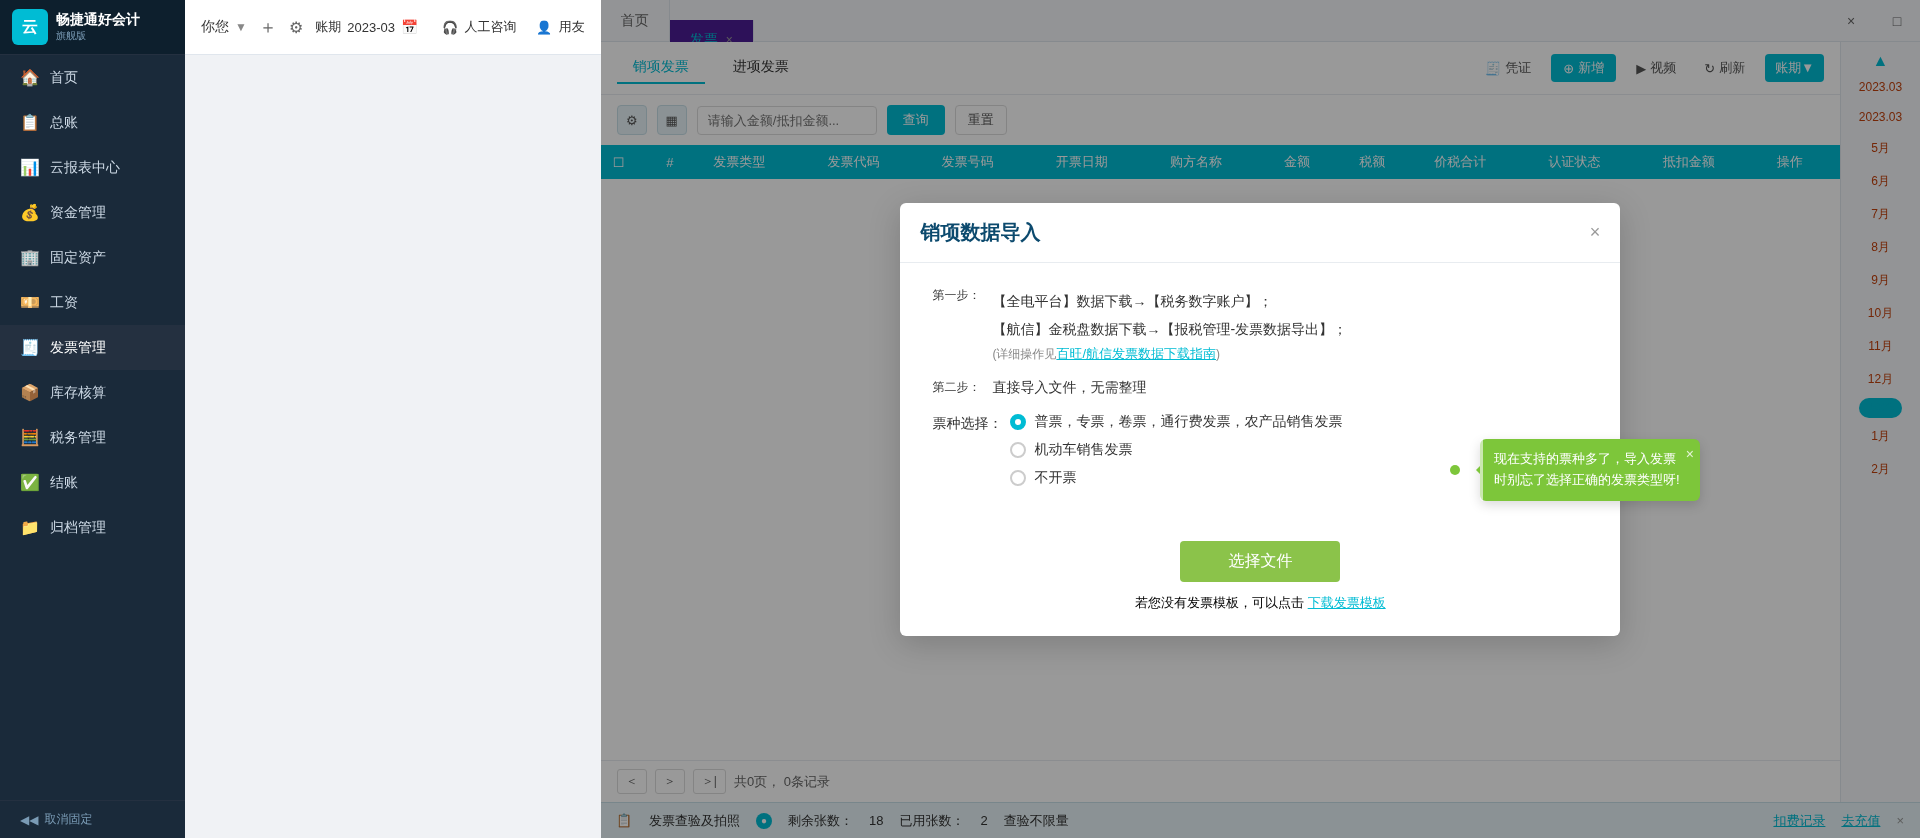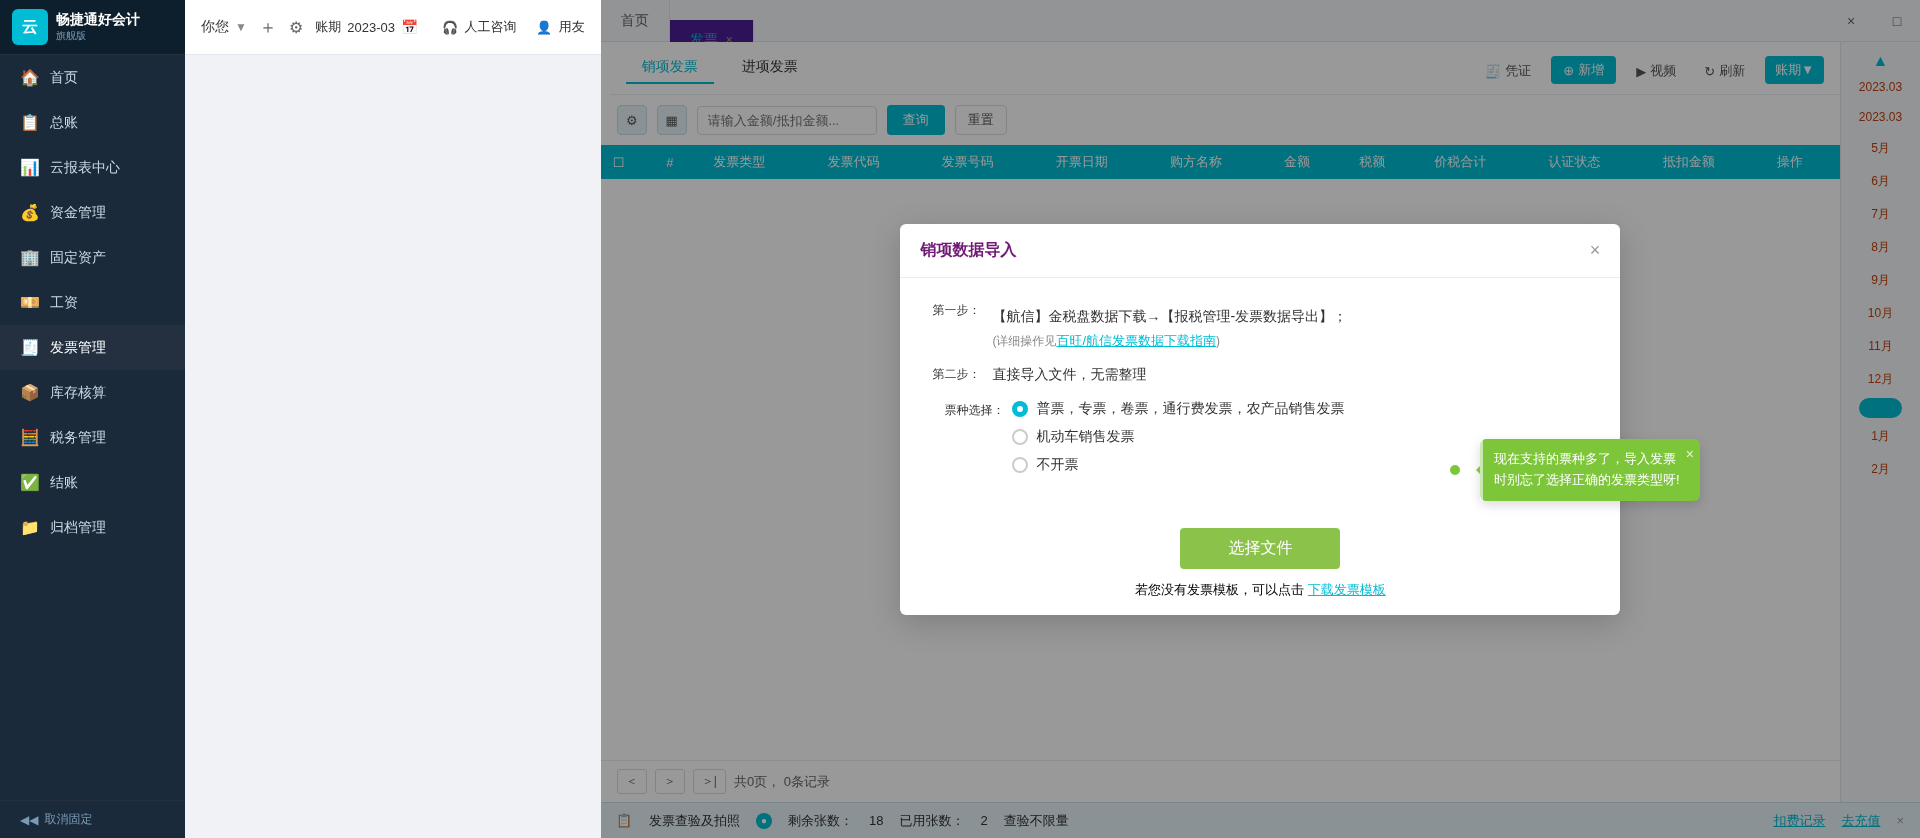--- a/index.html
+++ b/index.html
@@ -45,21 +45,21 @@
     .tab-bar { height: 42px; background: #f5f7fa; border-bottom: 1px solid #e0e6ed; display: flex; align-items: center; padding: 0 0 0 0; flex-shrink: 0; }
     .tab-item { height: 42px; padding: 0 20px; display: flex; align-items: center; gap: 8px; cursor: pointer; color: #666; font-size: 14px; border-right: 1px solid #e0e6ed; }
     .tab-item.active { background: #4c1d95; color: #00bcd4; border-bottom: 2px solid #84cc16; margin-bottom: -1px; margin-top: 39px; }
     .tab-close { color: #999; font-size: 12px; cursor: pointer; }
 
     
     .inner-content { flex: 1; display: flex; overflow: hidden; }
     .page-content { flex: 1; background: #fff; overflow: hidden; display: flex; flex-direction: column; }
 
     
-    .invoice-toolbar { padding: 10px 16px; display: flex; align-items: flex-end; gap: 12px; border-bottom: 1px solid #e8ecf0; flex-shrink: 0; margin-left: 9px; }
+    .invoice-toolbar { padding: 10px 16px; display: flex; align-items: center; gap: 12px; border-bottom: 1px solid #e8ecf0; flex-shrink: 0; }
     .invoice-tab { padding: 6px 16px; cursor: pointer; color: #333; font-size: 14px; border-bottom: 2px solid transparent; }
     .invoice-tab.active { color: #00bcd4; border-bottom: 2px solid #00bcd4; }
 
     .filter-bar { padding: 10px 16px; display: flex; align-items: center; gap: 10px; flex-shrink: 0; background: #fff; }
     .filter-input { border: 1px solid #ddd; border-radius: 4px; padding: 6px 10px; font-size: 13px; width: 180px; color: #999; }
     .btn-teal { background: #00bcd4; color: white; border: none; border-radius: 4px; padding: 6px 16px; cursor: pointer; font-size: 13px; }
     .btn-square { background: #e8f4f8; border: 1px solid #c8dfe8; border-radius: 4px; width: 30px; height: 30px; cursor: pointer; display: flex; align-items: center; justify-content: center; color: #555; font-size: 13px; }
     .action-btn { display: flex; align-items: center; gap: 4px; color: #555; font-size: 13px; cursor: pointer; padding: 4px 8px; border-radius: 3px; }
     .action-btn-primary { background: #00bcd4; color: white; border: none; border-radius: 4px; padding: 5px 12px; cursor: pointer; font-size: 13px; display: flex; align-items: center; gap: 4px; }
 
@@ -83,39 +83,39 @@
     .bottom-spacer { flex: 1; }
 
     
     .pagination-area { padding: 8px 16px; display: flex; align-items: center; gap: 8px; font-size: 13px; color: #666; flex-shrink: 0; border-top: 1px solid #e8ecf0; }
     .page-btn { padding: 3px 8px; border: 1px solid #ddd; border-radius: 3px; cursor: pointer; background: #fff; color: #666; font-size: 12px; }
 
     
     .modal-overlay { position: absolute; top: 0; left: 0; right: 0; bottom: 0; background: rgba(0,0,0,0.4); display: flex; align-items: center; justify-content: center; z-index: 100; }
     .modal { background: #fff; border-radius: 6px; width: 720px; max-height: 90%; overflow: auto; box-shadow: 0 8px 32px rgba(0,0,0,0.18); }
     .modal-header { padding: 16px 20px; border-bottom: 1px solid #e8ecf0; display: flex; align-items: center; justify-content: space-between; }
-    .modal-title { font-size: 16px; color: #701a75; font-weight: bold; }
+    .modal-title { font-size: 20px; color: #0c4a6e; font-weight: bold; }
     .modal-close { color: #999; font-size: 18px; cursor: pointer; }
     .modal-body { padding: 24px 32px; }
     .import-title { text-align: center; font-size: 22px; color: #333; margin-bottom: 24px; font-weight: bold; }
     .step-row { display: flex; margin-bottom: 16px; }
     .step-label { color: #333; font-size: 12px; min-width: 60px; flex-shrink: 0; }
     .step-content { flex: 1; }
     .step-text { color: #333; font-size: 14px; line-height: 2; }
     .step-link { color: #00bcd4; text-decoration: underline; cursor: pointer; font-size: 13px; }
     .step-note { color: #888; font-size: 12px; margin-top: 2px; }
     .step2-text { color: #333; font-size: 14px; }
     .ticket-select-row { margin-top: 8px; margin-bottom: 4px; }
-    .ticket-label { color: #333; font-size: 12px; margin-bottom: 10px; display: block; margin-left: 12px; }
+    .ticket-label { color: #333; font-size: 14px; margin-bottom: 10px; display: block; }
     .radio-row { display: flex; align-items: center; gap: 8px; margin-bottom: 10px; }
     .radio-circle { width: 16px; height: 16px; border-radius: 50%; border: 2px solid #ccc; display: inline-flex; align-items: center; justify-content: center; flex-shrink: 0; }
     .radio-circle.selected { border-color: #00bcd4; background: #00bcd4; }
     .radio-circle.selected::after { content: ''; width: 6px; height: 6px; border-radius: 50%; background: white; }
     .radio-text { color: #333; font-size: 14px; }
-    .modal-footer { padding: 16px 32px 16px; display: flex; flex-direction: column; align-items: center; gap: 12px; }
+    .modal-footer { padding: 16px 32px 24px; display: flex; flex-direction: column; align-items: center; gap: 12px; }
     .btn-select-file { background: #8bc34a; color: white; border: none; border-radius: 4px; padding: 10px 48px; font-size: 16px; cursor: pointer; }
 
     
     .tooltip-bubble { position: absolute; background: #7dc63a; color: white; border-radius: 6px; padding: 10px 14px; font-size: 13px; line-height: 1.6; max-width: 220px; box-shadow: 0 4px 12px rgba(0,0,0,0.15); }
     .tooltip-bubble::before { content: ''; position: absolute; left: -10px; top: 50%; transform: translateY(-50%); border: 6px solid transparent; border-right-color: #7dc63a; }
     .tooltip-close { position: absolute; top: 6px; right: 8px; color: rgba(255,255,255,0.8); cursor: pointer; font-size: 14px; }
     .tooltip-bar { width: 3px; background: rgba(255,255,255,0.6); position: absolute; left: 0; top: 0; bottom: 0; border-radius: 6px 0 0 6px; }
 
     
     .window-controls { position: absolute; top: 0; right: 0; display: flex; }
@@ -345,20 +345,21 @@
         <div class="modal">
           <div class="modal-header">
             <span class="modal-title">销项数据导入</span>
             <span class="modal-close">×</span>
           </div>
           <div class="modal-body">
 
             <div class="step-row">
               <div class="step-label">第一步：</div>
               <div class="step-content">
+                <div class="step-text">【全电平台】数据下载→【税务数字账户】；</div>
                 <div class="step-text">【航信】金税盘数据下载→【报税管理-发票数据导出】；</div>
                 <div class="step-note">
                   (详细操作见<span class="step-link">百旺/航信发票数据下载指南</span>)
                 </div>
               </div>
             </div>
 
             <div class="step-row" style="margin-bottom:16px;">
               <div class="step-label">第二步：</div>
               <div class="step-content">

